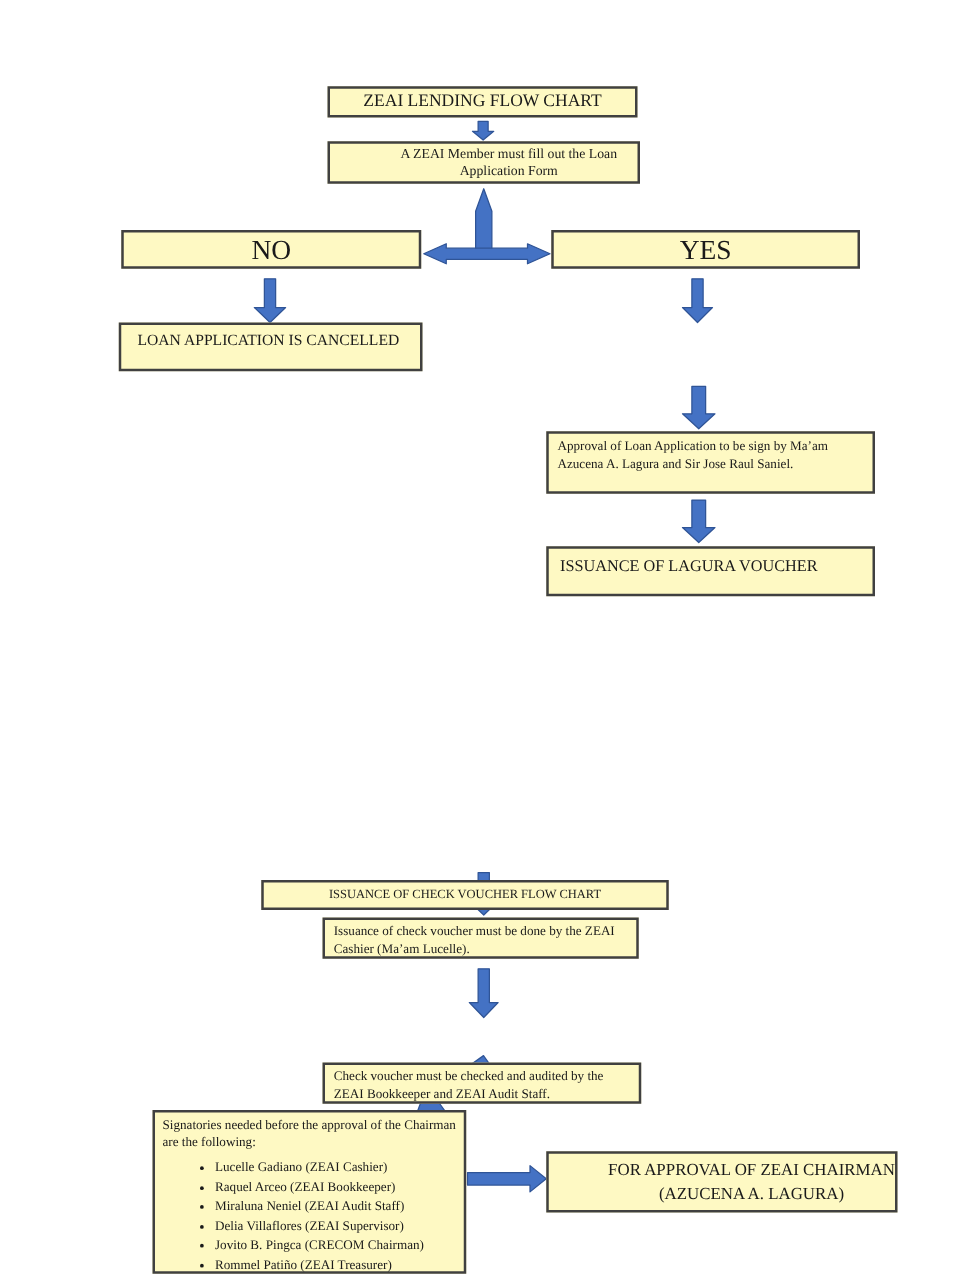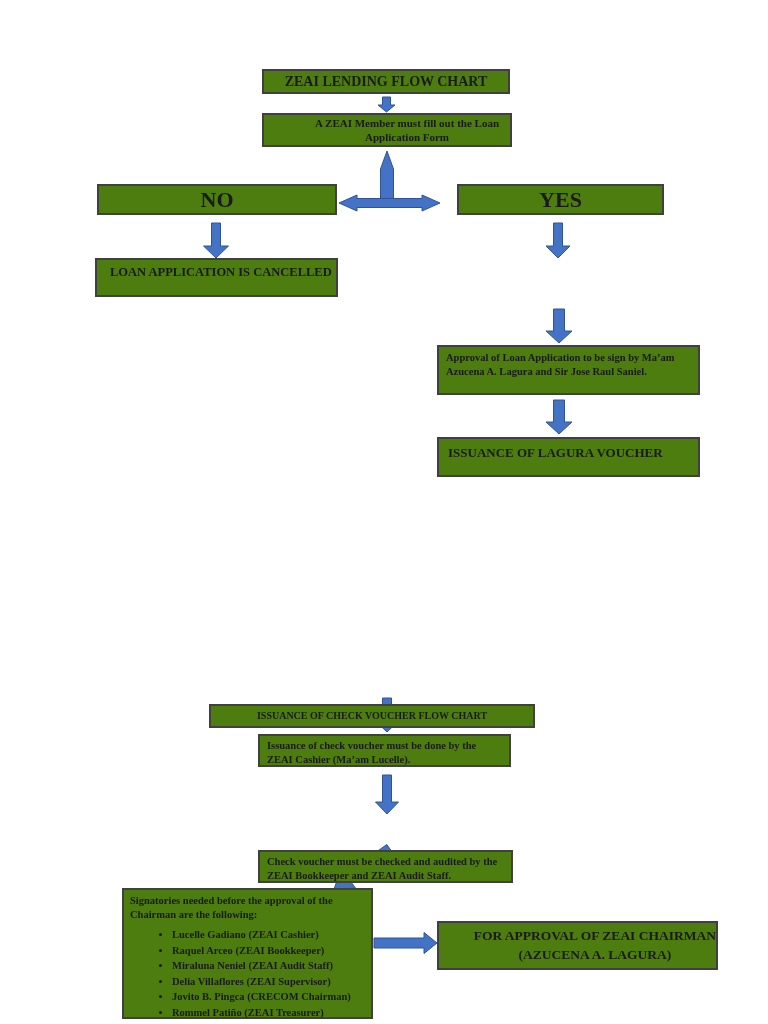--- a/index.html
+++ b/index.html
@@ -10,33 +10,33 @@
     font-family:"Liberation Serif","DejaVu Serif",serif;
     color:#1a1a1a;
     overflow:hidden;
   }
   .arrows{position:absolute;left:0;top:0;width:768px;height:1024px;}
   .arr{fill:var(--arrow-fill,#4472C4);stroke:var(--arrow-stroke,#2F5496);stroke-width:1;stroke-linejoin:round;}
   .box{
     position:absolute;
     box-sizing:border-box;
     border:2px solid var(--box-border,#404040);
-    background:#4d7c0f;
-    font-weight:bold;
+    background:#fef9c3;
+    font-weight:normal;
     line-height:1.25;
   }
   .center{display:flex;align-items:center;justify-content:center;text-align:center;}
   .topcenter{display:flex;justify-content:center;text-align:center;}
   .topleft{text-align:left;}
 
   
   .c1-title   {left:262px;top:69px;  width:248px;height:25px; font-size:14px;}
   .c1-member  {left:262px;top:113px; width:250px;height:34px; font-size:11px; padding-top:2px;padding-left:40px;}
   .c1-no      {left:97px; top:184px; width:240px;height:31px; font-size:22px;}
-  .c1-yes     {left:441px;top:184px; width:207px;height:31px; font-size:22px;margin-left:16px;}
+  .c1-yes     {left:441px;top:184px; width:247px;height:31px; font-size:22px;}
   .c1-cancel  {left:95px; top:258px; width:243px;height:39px; font-size:12.5px; padding:5px 0 0 13px;}
   .c1-summary {left:437px;top:260px; width:263px;height:45px; font-size:10.5px; line-height:13px; padding:3px 7px;}
   .c1-approve {left:437px;top:345px; width:263px;height:50px; font-size:10.5px; line-height:13.5px; padding:4px 7px;}
   .c1-voucher {left:437px;top:437px; width:263px;height:40px; font-size:13px; padding:6px 0 0 9px;}
 
   
   .c2-title   {left:209px;top:704px; width:326px;height:24px; font-size:10px;}
   .c2-cashier {left:258px;top:734px; width:253px;height:33px; font-size:10.5px; line-height:13.5px; padding:3px 7px;}
   .c2-audit   {left:258px;top:815px; width:255px;height:33px; font-size:10.5px; line-height:13.5px; padding:3px 7px;margin-top:35px;}
   .c2-sign    {left:122px;top:888px; width:251px;height:131px;font-size:10.5px; line-height:13.5px; padding:4px 6px;}

